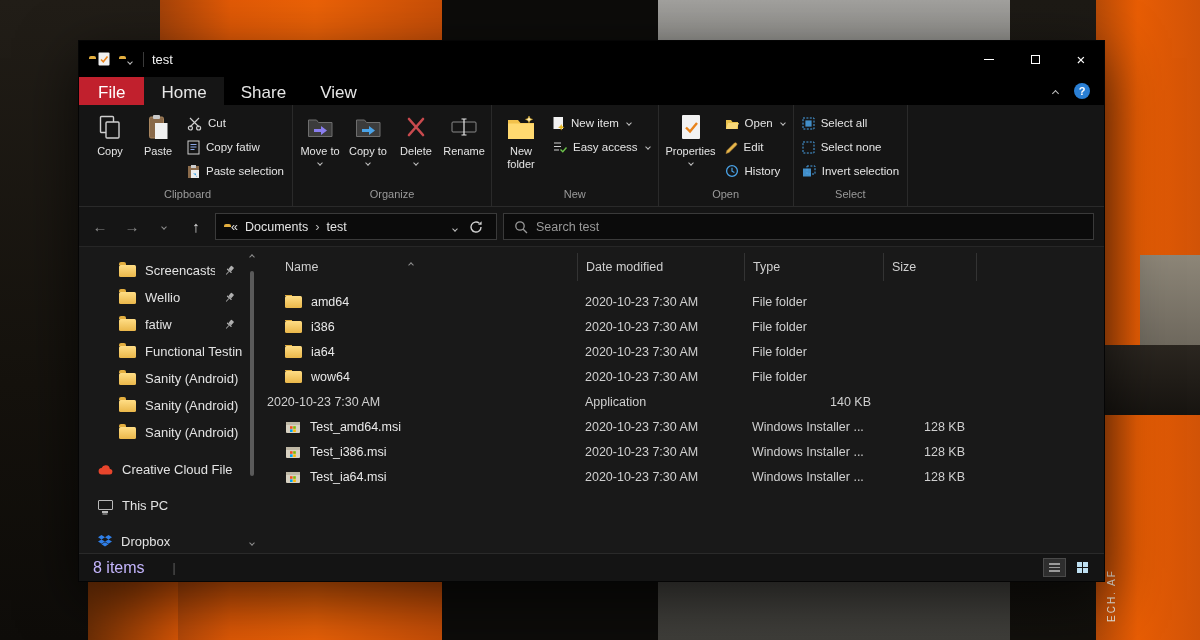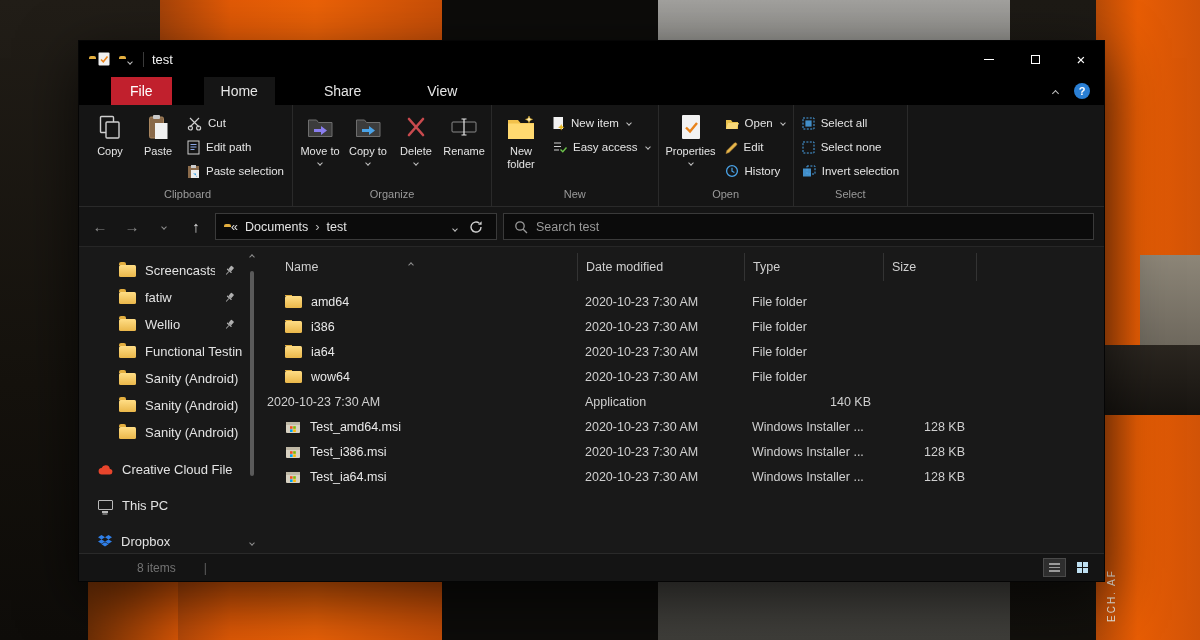--- a/index.html
+++ b/index.html
@@ -29,21 +29,21 @@
   .qat { display:flex; align-items:center; gap:9px; padding-left:10px; }
   .qat-sep { width:1px; height:15px; background:#3a3a3a; margin:0 2px; }
   .win-title { font-size:13px; margin-left:6px; color:#f2f2f2; }
   .caption { margin-left:auto; display:flex; height:100%; }
   .cap-btn { width:46px; height:100%; display:flex; align-items:center; justify-content:center; color:#fff; font-size:15px; }
   .glyph-min { width:10px; border-top:1px solid #fff; }
   .glyph-max { width:9px; height:9px; border:1px solid #fff; }
 
   
   .tabrow { height:28px; background:#000; display:flex; align-items:stretch; flex:0 0 auto; }
-  .tab { padding:6px 17px 5px; font-size:14px; color:#e6e6e6;margin-left:32px; }
+  .tab { padding:6px 17px 5px; font-size:17px; color:#e6e6e6; }
   .tab-file { background:#c1202d; color:#fff; padding:6px 19px 5px; }
   .tab.active { background:#151515; }
   .tabrow-right { margin-left:auto; display:flex; align-items:center; gap:16px; padding-right:14px; }
   .help-badge { width:16px; height:16px; border-radius:50%; background:#2a7fd4; color:#fff; font-size:11px; font-weight:bold;
                 display:flex; align-items:center; justify-content:center; }
 
   
   .chv { display:inline-block; width:5px; height:5px; border-right:1.4px solid #c0c0c0; border-bottom:1.4px solid #c0c0c0; }
   .chv.d { transform:rotate(45deg); }
   .chv.u { transform:rotate(-135deg); }
@@ -115,21 +115,21 @@
   .sort-ind { position:absolute; top:3px; left:150px; }
   .rows { margin-top:8px; }
   .frow { display:grid; grid-template-columns:318px 167px 139px 94px; height:25px; align-items:center; font-size:12.5px; }
   .cname { display:flex; align-items:center; gap:9px; padding-left:26px; color:#e8e8e8; overflow:hidden; white-space:nowrap;text-align:center; }
   .cdate,.ctype { color:#cfcfcf; padding-left:8px; white-space:nowrap; overflow:hidden; }
   .csize { color:#cfcfcf; text-align:right; padding-right:12px; white-space:nowrap; }
 
   
   .statusbar { height:28px; background:#141414; border-top:1px solid #2a2a2a; display:flex; align-items:center;
                padding:0 10px 0 14px; flex:0 0 auto; }
-  .scount { font-size:12px; color:#737373;margin-left:44px; }
+  .scount { font-size:16px; color:#c4b5fd; }
   .sdivider { margin-left:28px; color:#5f5f5f; font-size:12px; }
   .sviews { margin-left:auto; display:flex; gap:5px; }
   .view-btn { width:23px; height:19px; display:flex; align-items:center; justify-content:center; border:1px solid transparent; }
   .view-btn.active { background:#2e2e2e; border-color:#4a4a4a; }
   .vi-lines { width:11px; display:flex; flex-direction:column; gap:2px; }
   .vi-lines i { height:1.5px; background:#9a9a9a; display:block; }
   .vi-grid { width:11px; height:11px; display:grid; grid-template-columns:1fr 1fr; gap:1.5px; }
   .vi-grid i { background:#bfe0f2; display:block; }
 
   svg { display:block; }
@@ -222,21 +222,21 @@
             </span>
             <span>Cut</span>
           </div>
           <div class="rsm">
             <span>
               <svg width="13" height="15" viewBox="0 0 13 15">
                   <rect x="1" y="1" width="11" height="13" fill="none" stroke="#cfcfcf"></rect>
                   <path d="M3.5 4.5h6M3.5 7h6M3.5 9.5h4" stroke="#8aa8e8" fill="none"></path>
                 </svg>
             </span>
-            <span>Edit path</span>
+            <span>Copy fatiw</span>
           </div>
           <div class="rsm">
             <span>
               <svg width="13" height="15" viewBox="0 0 13 15">
                   <rect x="1" y="2" width="11" height="12" fill="#8a6a4a"></rect>
                   <rect x="4" y="1" width="5" height="3" fill="#ccc"></rect>
                   <rect x="4" y="6" width="8" height="8" fill="#eee"></rect>
                   <path d="M9 12.5v-3h-3l4.5 3z" fill="#3ba3e8"></path>
                 </svg>
             </span>
@@ -461,46 +461,46 @@
               <g fill="#b0b0b0" transform="rotate(40 6 6)">
                 <rect x="4" y="0.5" width="4" height="5" rx="0.8"></rect>
                 <rect x="2.8" y="5.6" width="6.4" height="1.5" rx="0.7"></rect>
                 <rect x="5.6" y="7.2" width="0.9" height="4.5"></rect>
               </g>
             </svg>
           </span>
       </div>
       <div class="sitem">
         <span class="fold"></span>
+        <span class="slbl">Wellio</span>
+        <span class="pinw">
+            <svg width="11" height="12" viewBox="0 0 12 13">
+              <g fill="#b0b0b0" transform="rotate(40 6 6)">
+                <rect x="4" y="0.5" width="4" height="5" rx="0.8"></rect>
+                <rect x="2.8" y="5.6" width="6.4" height="1.5" rx="0.7"></rect>
+                <rect x="5.6" y="7.2" width="0.9" height="4.5"></rect>
+              </g>
+            </svg>
+          </span>
+      </div>
+      <div class="sitem">
+        <span class="fold"></span>
         <span class="slbl">fatiw</span>
         <span class="pinw">
             <svg width="11" height="12" viewBox="0 0 12 13">
               <g fill="#b0b0b0" transform="rotate(40 6 6)">
                 <rect x="4" y="0.5" width="4" height="5" rx="0.8"></rect>
                 <rect x="2.8" y="5.6" width="6.4" height="1.5" rx="0.7"></rect>
                 <rect x="5.6" y="7.2" width="0.9" height="4.5"></rect>
               </g>
             </svg>
           </span>
       </div>
       <div class="sitem">
         <span class="fold"></span>
-        <span class="slbl">Wellio</span>
-        <span class="pinw">
-            <svg width="11" height="12" viewBox="0 0 12 13">
-              <g fill="#b0b0b0" transform="rotate(40 6 6)">
-                <rect x="4" y="0.5" width="4" height="5" rx="0.8"></rect>
-                <rect x="2.8" y="5.6" width="6.4" height="1.5" rx="0.7"></rect>
-                <rect x="5.6" y="7.2" width="0.9" height="4.5"></rect>
-              </g>
-            </svg>
-          </span>
-      </div>
-      <div class="sitem">
-        <span class="fold"></span>
         <span class="slbl">Functional Testin</span>
       </div>
       <div class="sitem">
         <span class="fold"></span>
         <span class="slbl">Sanity (Android)</span>
       </div>
       <div class="sitem">
         <span class="fold"></span>
         <span class="slbl">Sanity (Android)</span>
       </div>

